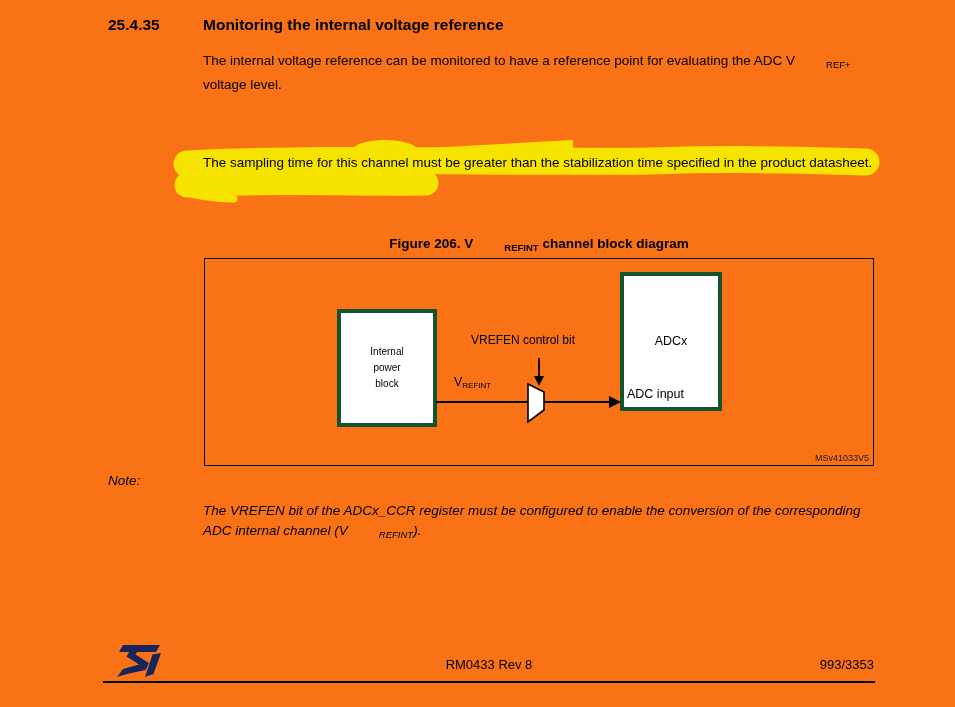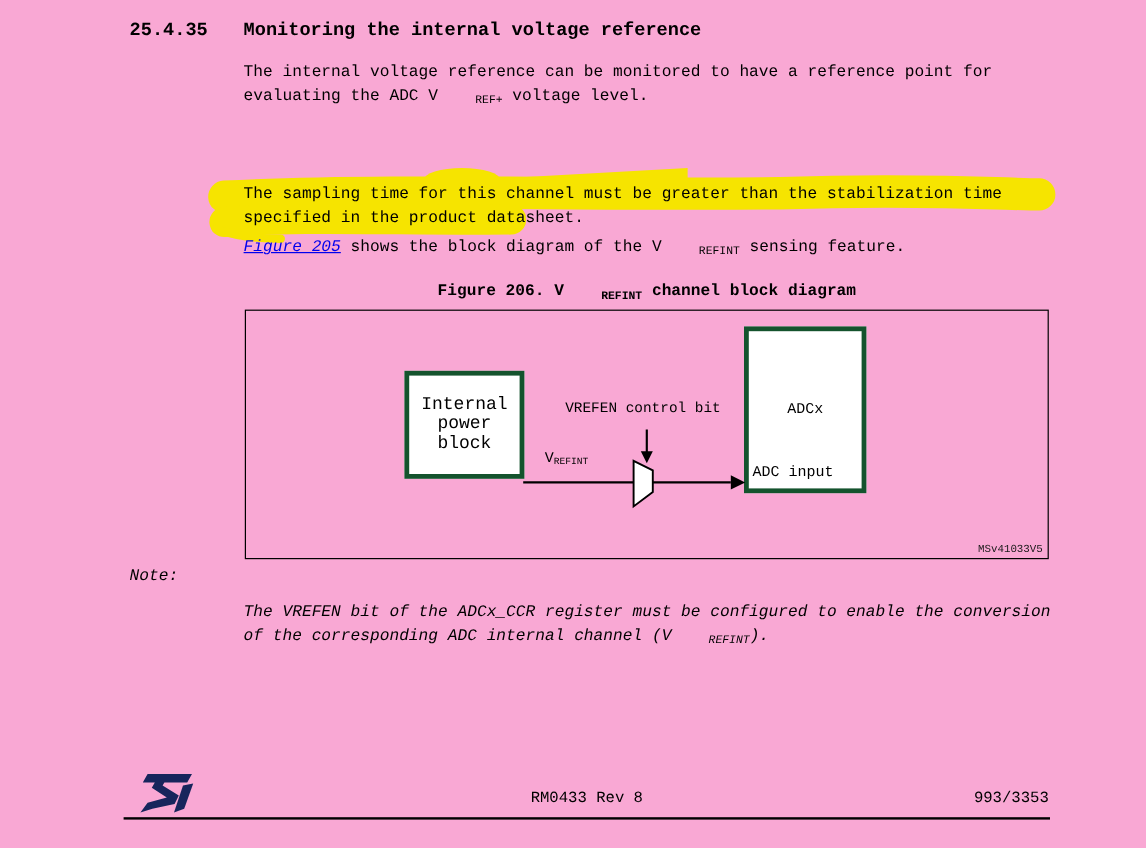--- a/index.html
+++ b/index.html
@@ -1,40 +1,40 @@
 <!DOCTYPE html>
 <html><head>
 <meta charset="utf-8">
 <style>
   * { margin:0; padding:0; box-sizing:border-box; }
   html,body { background:#e8e8e8; }
   .page {
-    position:relative; width:955px; height:707px; background:#f9a8d4;
-    font-family:Liberation Mono, monospace; color:#000; overflow:hidden;
+    position:relative; width:955px; height:707px; background:#f97316;
+    font-family:Liberation Sans, sans-serif; color:#000; overflow:hidden;
     margin:0 auto;
   }
   .abs { position:absolute; }
   .h-num  { left:108px; top:16px; font-size:15.5px; font-weight:bold; }
   .h-title{ left:203px; top:16px; font-size:15.5px; font-weight:bold; }
   .body-text { font-size:13.5px; line-height:20px; width:676px; }
   .p1 { left:203px; top:51px; }
   .p2 { left:203px; top:102px; }
   .p3 { left:203px; top:153px; }
   .p4 { left:203px; top:197px; }
   sub.sm { font-size:9.5px; vertical-align:-3px; letter-spacing:0;padding-left:31px; }
   .it { font-style:italic; }
   a.doclink { color:#0000EE; font-style:italic; text-decoration:underline; text-decoration-thickness:1px; cursor:pointer; }
   .hl-svg { position:absolute; left:-33px; top:-18px; z-index:0; pointer-events:none; }
   .hl-text { position:relative; z-index:1; display:block; }
   .caption { left:204px; top:236px; width:670px; text-align:center; font-size:13.5px; font-weight:bold; }
   .frame { left:204px; top:258px; width:670px; height:208px; border:1px solid #000; }
   .blockbox { position:absolute; border:4px solid #14532d; background:#fff; }
-  .power-box { left:132px; top:50px; width:100px; height:90px;
+  .power-box { left:132px; top:50px; width:100px; height:118px;
     display:flex; align-items:center; justify-content:center; text-align:center;
-    font-size:15px; line-height:16px; padding:0 22px; }
+    font-size:10px; line-height:16px; padding:0 22px; }
   .adcx-box { left:415px; top:13px; width:102px; height:139px; }
   .adcx-label { position:absolute; top:58px; left:0; width:100%; text-align:center; font-size:12.5px; }
   .adc-input-label { position:absolute; left:3px; bottom:6px; font-size:12.5px; }
   .wires { position:absolute; left:0; top:0; width:670px; height:208px; }
   .vrefen-label { position:absolute; left:266px; top:74px; font-size:12px; }
   .vrefint-label { position:absolute; left:249px; top:116px; font-size:12.5px; }
   .vrefint-label sub { font-size:8px; vertical-align:-2px; }
   .watermark { position:absolute; right:4px; bottom:2px; font-size:9px; color:#1a1a1a; }
   .note-label { left:108px; top:473px; font-size:13.5px; font-style:italic; }
   .note-body { left:203px; top:501px; width:676px; font-size:13.5px; font-style:italic; line-height:20px; }
@@ -58,21 +58,20 @@
     <svg class="hl-svg" width="710" height="70" viewBox="0 0 710 70" xmlns="http://www.w3.org/2000/svg">
       <path d="M223,15 L403,5 L403,19 Z" fill="#F6E400"></path>
       <ellipse cx="215" cy="15" rx="32" ry="10" fill="#F6E400"></ellipse>
       <path d="M17,29 C150,22 350,28 480,26 C600,22 670,27 696,27" fill="none" stroke="#F6E400" stroke-width="27" stroke-linecap="round"></path>
       <path d="M17,50 C80,45 170,49 256,48" fill="none" stroke="#F6E400" stroke-width="25" stroke-linecap="round"></path>
       <path d="M10,56 C28,62 48,64 64,64" fill="none" stroke="#F6E400" stroke-width="7" stroke-linecap="round"></path>
     </svg>
     <span class="hl-text">The sampling time for this channel must be greater than the stabilization time specified in the product datasheet.</span>
   </p>
 
-  <p class="abs body-text p4"><a class="doclink">Figure 205</a><span> shows the block diagram of the V</span><sub class="sm">REFINT</sub><span> sensing feature.</span></p>
 
   <div class="abs caption"><span>Figure 206. V</span><sub class="sm">REFINT</sub><span> channel block diagram</span></div>
 
   <div class="abs frame">
 
     <div class="blockbox power-box">
       <span>Internal power block</span>
     </div>
 
     <div class="blockbox adcx-box">

